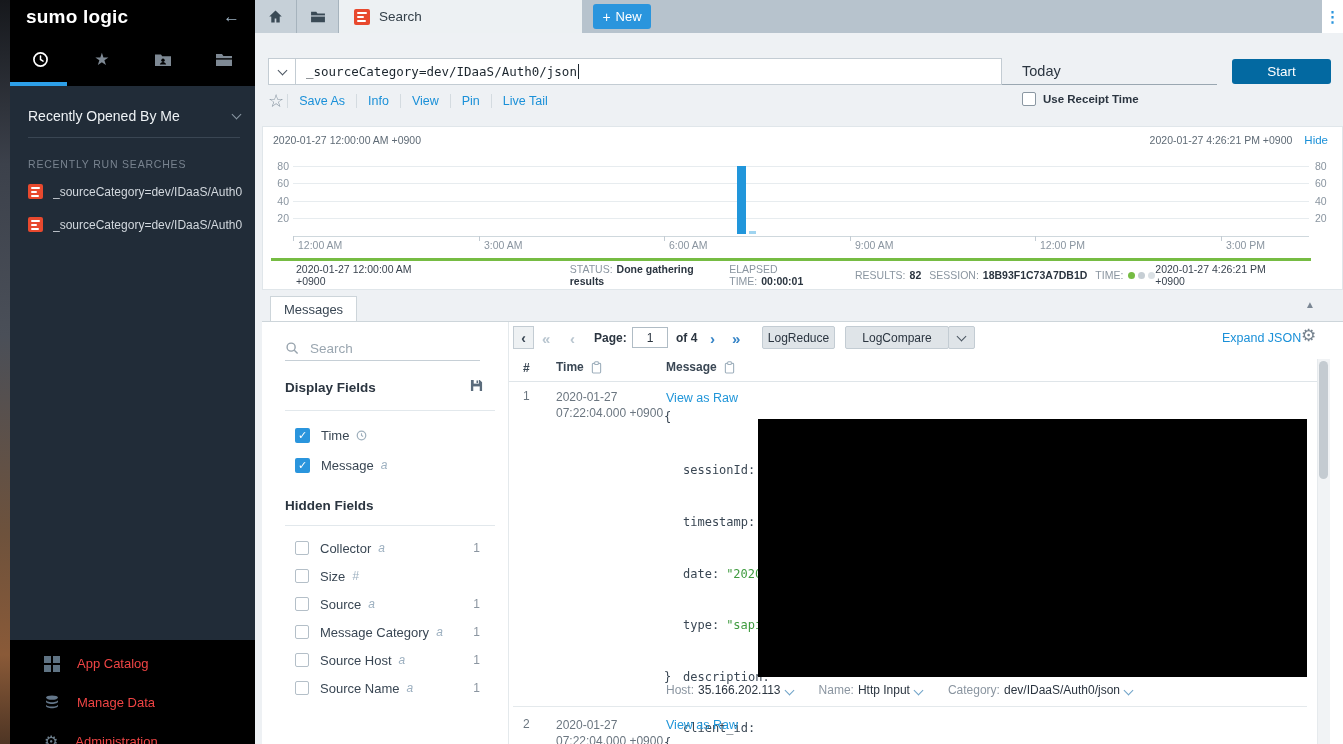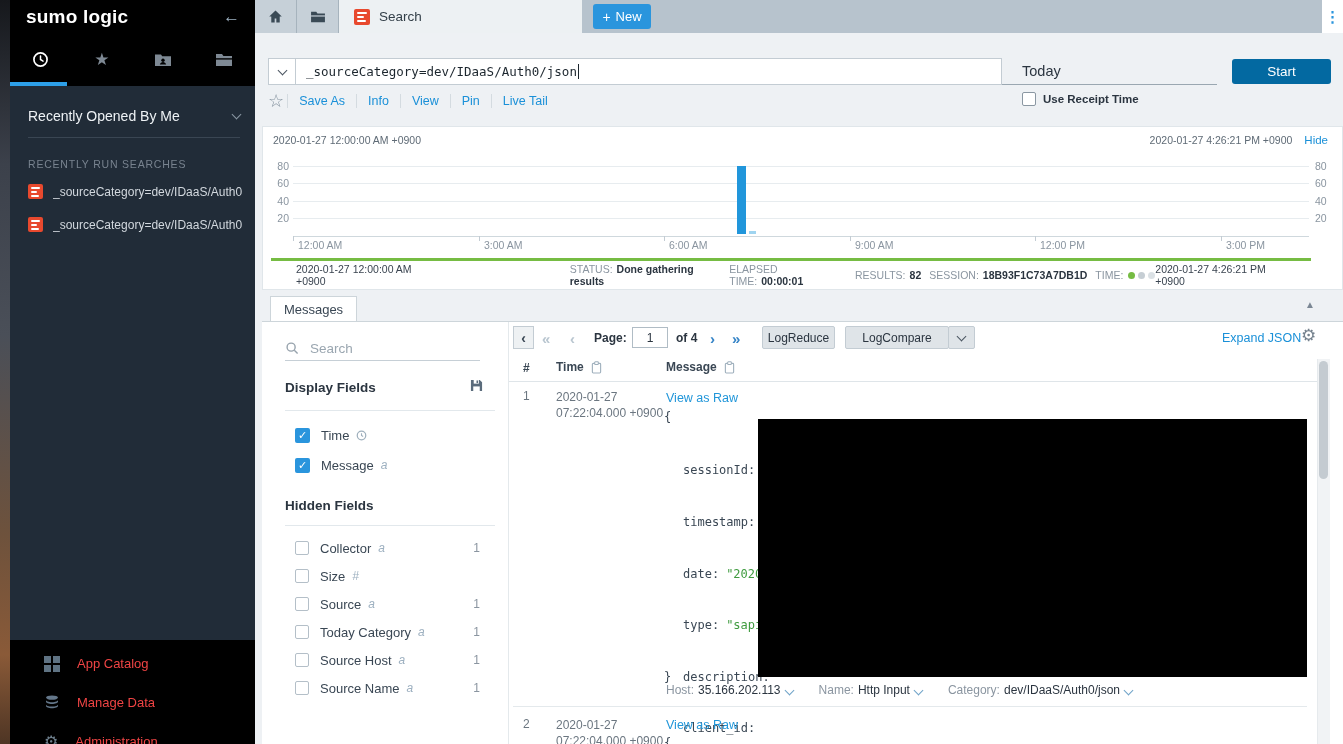--- a/index.html
+++ b/index.html
@@ -392,21 +392,21 @@
             <span class="hcount"></span>
           </div>
           <div class="abs hrow" style="top:268px">
             <span class="cbe"></span>
             <span class="flabel">Source</span>
             <span class="ftype" style="margin-left:-4px">a</span>
             <span class="hcount">1</span>
           </div>
           <div class="abs hrow" style="top:296px">
             <span class="cbe"></span>
-            <span class="flabel">Today Category</span>
+            <span class="flabel">Message Category</span>
             <span class="ftype" style="margin-left:-4px">a</span>
             <span class="hcount">1</span>
           </div>
           <div class="abs hrow" style="top:324px">
             <span class="cbe"></span>
             <span class="flabel">Source Host</span>
             <span class="ftype" style="margin-left:-4px">a</span>
             <span class="hcount">1</span>
           </div>
           <div class="abs hrow" style="top:352px">

